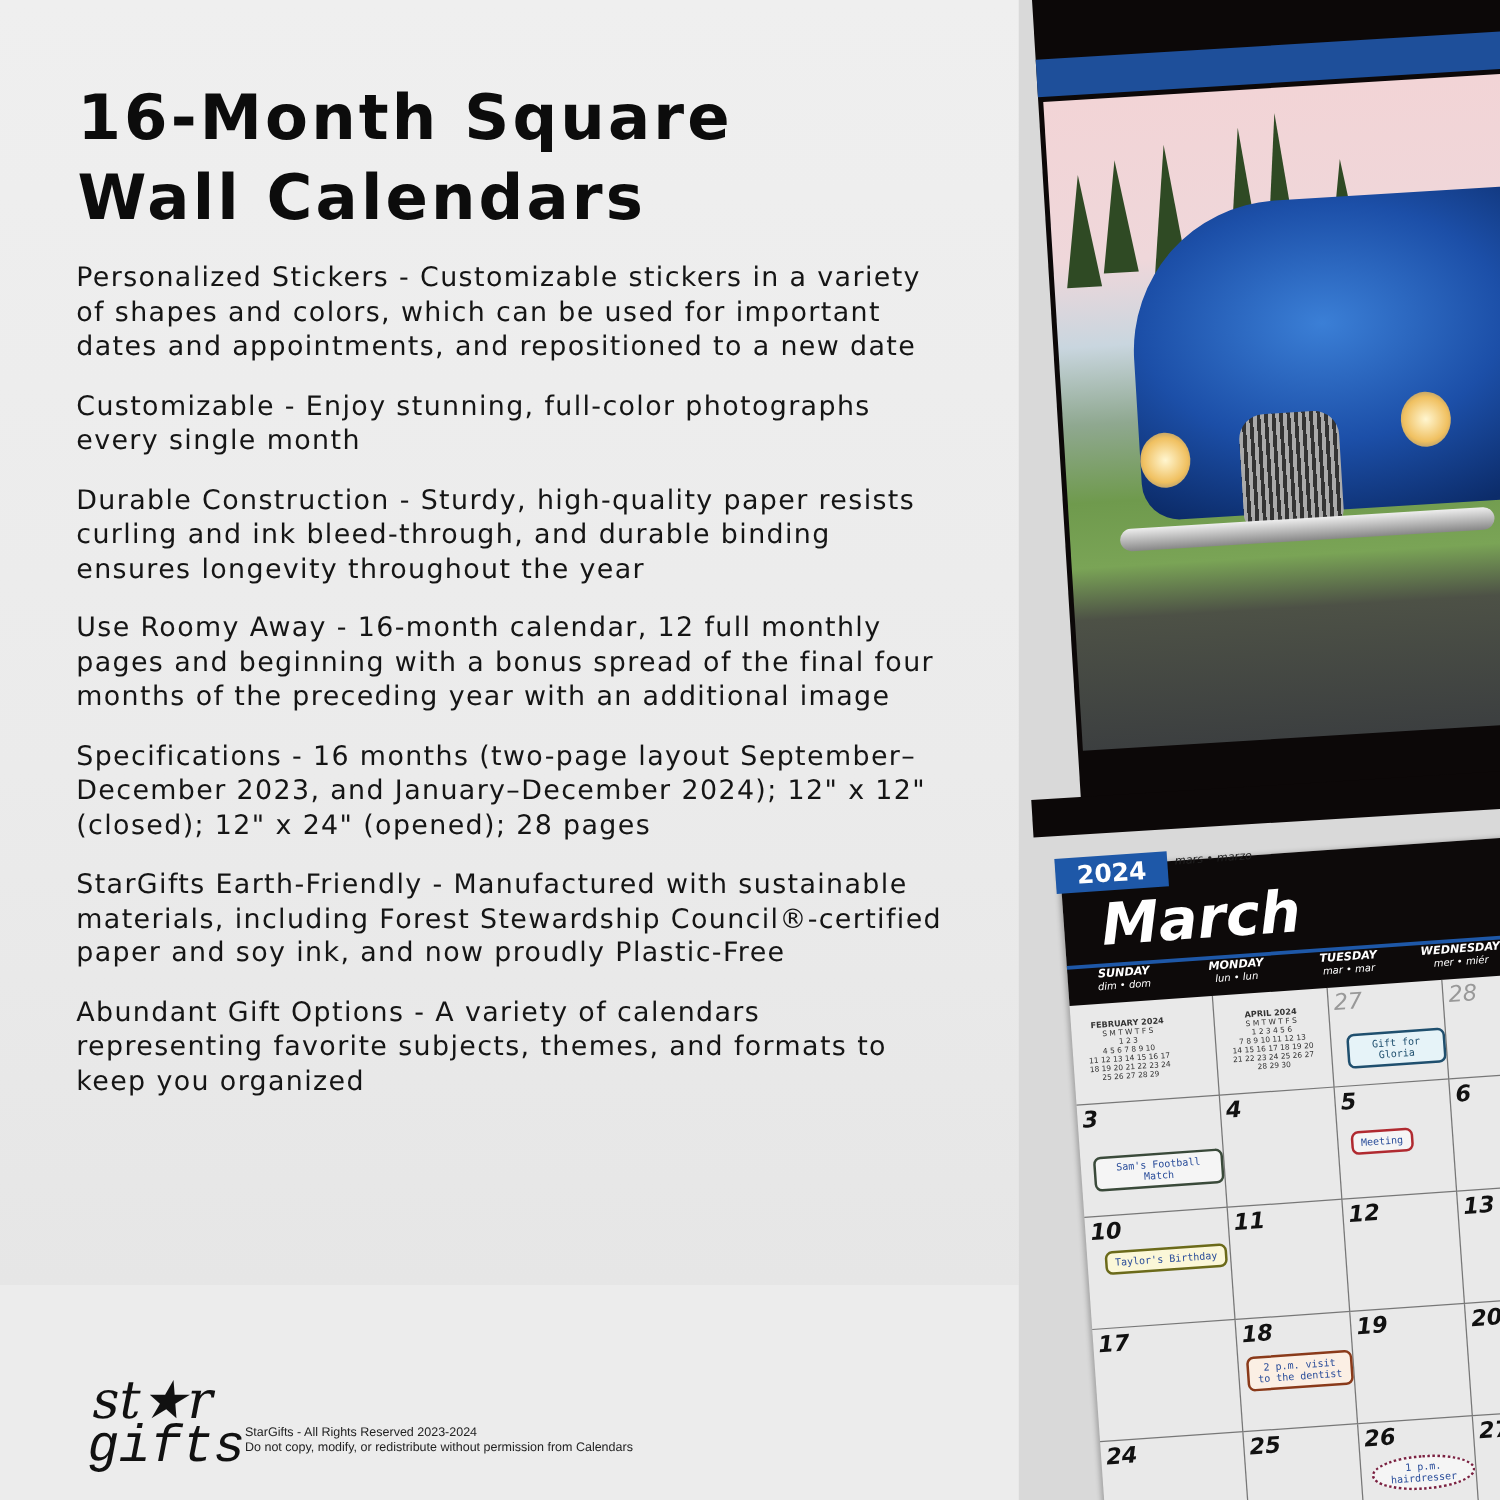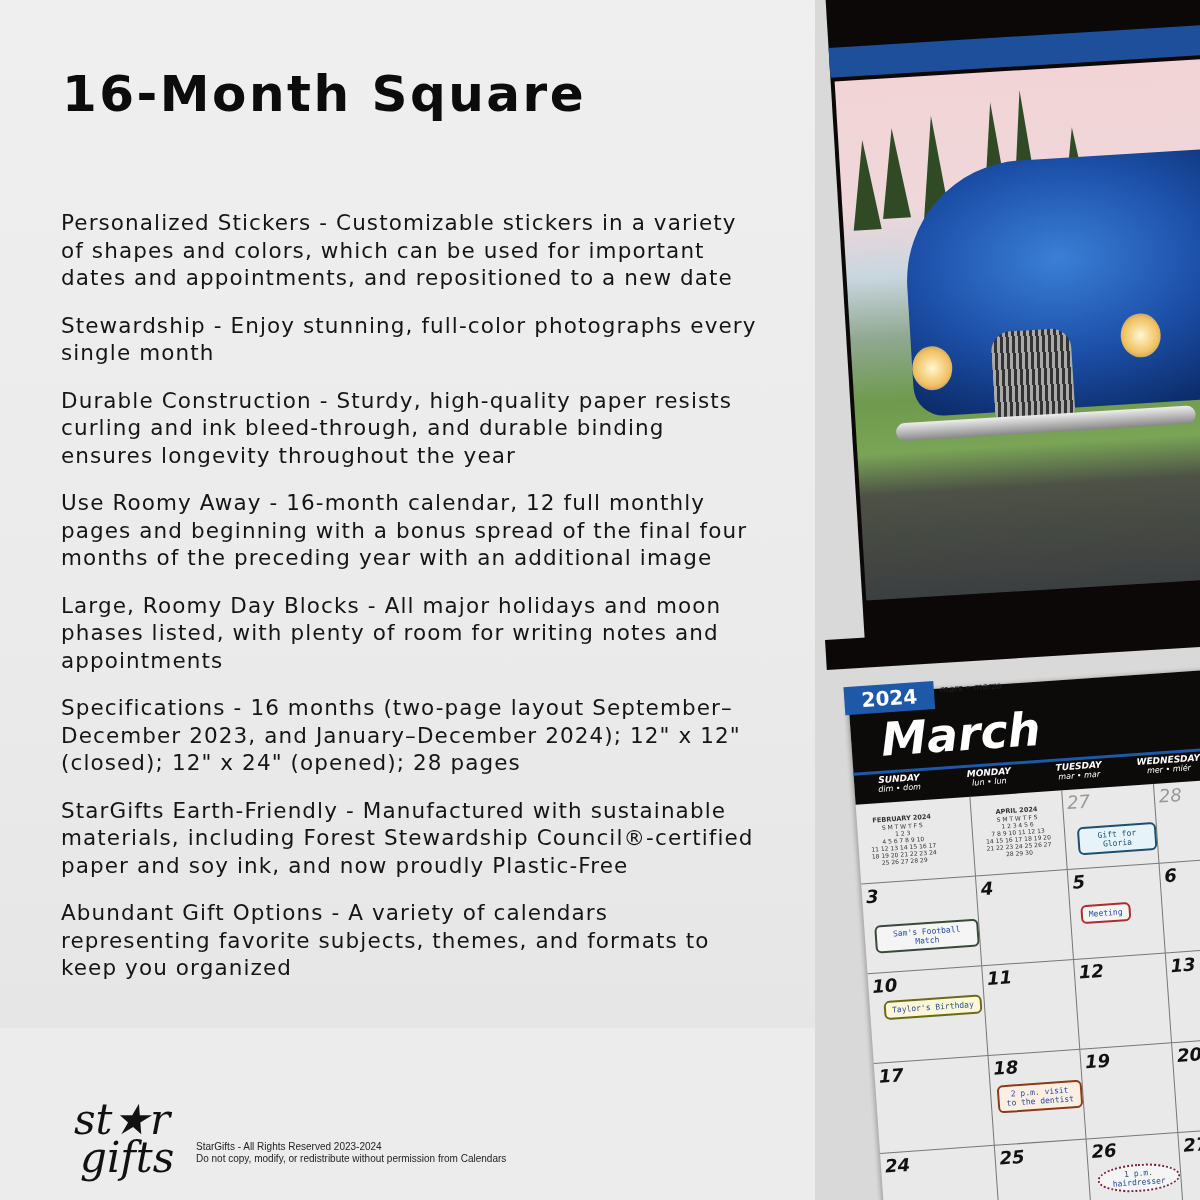--- a/index.html
+++ b/index.html
@@ -23,21 +23,21 @@
     font-size:21.5px; line-height:27.5px; letter-spacing:1.1px;
     margin-bottom:20px; color:#151515;
   }
   .feature .fname { font-weight:normal; }
   .logo {
     position:absolute; left:70px; top:1098px; width:110px; height:92px;
     font-family:"DejaVu Serif", serif; font-style:italic;
     font-size:42px; line-height:40px; color:#111;
   }
   .logo .l1 { position:absolute; left:4px; top:2px; }
-  .logo .l2 { position:absolute; left:10px; top:40px; }
+  .logo .l2 { position:absolute; left:0; top:40px;font-family:Liberation Mono, monospace; }
   .copyright {
     position:absolute; left:196px; top:1141px;
     font-family:"Liberation Sans", sans-serif; font-size:10px; line-height:12px; color:#222;
   }
 
   
   .photo { position:absolute; left:815px; top:0; width:385px; height:1200px; background:#d9d9d9; overflow:hidden; }
   .page-top {
     position:absolute; left:10px; top:-10px; width:420px; height:665px;
     transform:rotate(-3.5deg); transform-origin:0 0;
@@ -92,28 +92,28 @@
     position:absolute; font-family:"DejaVu Sans Mono", monospace; font-size:8px; line-height:9px;
     color:#2a4d9a; text-align:center; padding:3px 6px; border-radius:6px; background:#f5f5f5;
   }
 </style>
 </head>
 <body>
 
 <div class="left">
   <div class="title">
     <div>16-Month Square</div>
+    <div>Wall Calendars</div>
   </div>
 
   <div class="features">
     <div class="feature"><span class="fname">Personalized Stickers</span><span> - </span><span>Customizable stickers in a variety of shapes and colors, which can be used for important dates and appointments, and repositioned to a new date</span></div>
-    <div class="feature"><span class="fname">Stewardship</span><span> - </span><span>Enjoy stunning, full-color photographs every single month</span></div>
+    <div class="feature"><span class="fname">Customizable</span><span> - </span><span>Enjoy stunning, full-color photographs every single month</span></div>
     <div class="feature"><span class="fname">Durable Construction</span><span> - </span><span>Sturdy, high-quality paper resists curling and ink bleed-through, and durable binding ensures longevity throughout the year</span></div>
     <div class="feature"><span class="fname">Use Roomy Away</span><span> - </span><span>16-month calendar, 12 full monthly pages and beginning with a bonus spread of the final four months of the preceding year with an additional image</span></div>
-    <div class="feature"><span class="fname">Large, Roomy Day Blocks</span><span> - </span><span>All major holidays and moon phases listed, with plenty of room for writing notes and appointments</span></div>
     <div class="feature"><span class="fname">Specifications</span><span> - </span><span>16 months (two-page layout September–December 2023, and January–December 2024); 12" x 12" (closed); 12" x 24" (opened); 28 pages</span></div>
     <div class="feature"><span class="fname">StarGifts Earth-Friendly</span><span> - </span><span>Manufactured with sustainable materials, including Forest Stewardship Council®-certified paper and soy ink, and now proudly Plastic-Free</span></div>
     <div class="feature"><span class="fname">Abundant Gift Options -</span><span> </span><span>A variety of calendars representing favorite subjects, themes, and formats to keep you organized</span></div>
   </div>
 
   <div class="logo">
     <span class="l1">st★r</span>
     <span class="l2">gifts</span>
   </div>
   <div class="copyright">

